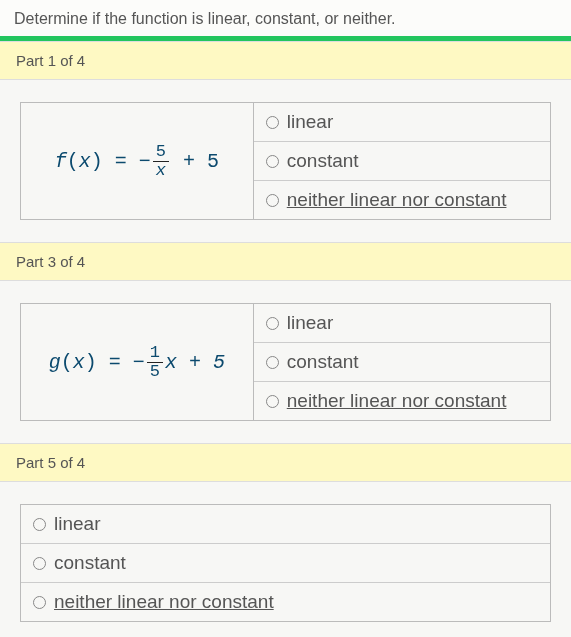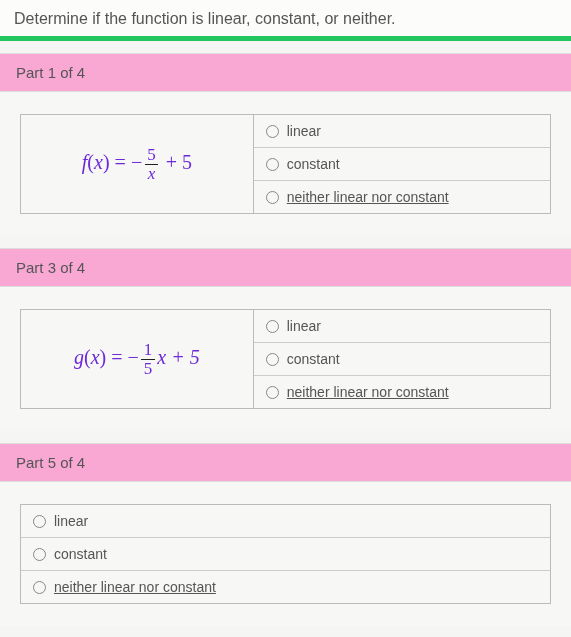--- a/index.html
+++ b/index.html
@@ -16,60 +16,60 @@
       color: #444;
     }
     .instruction {
       padding: 10px 14px 8px;
       font-size: 16px;
       color: #555;
       background: #fcfcfa;
       border-bottom: 5px solid #22c55e;
     }
     .part-header {
-      background: #f9a8d4;
+      background: #fef9c3;
       padding: 10px 16px;
       font-size: 15px;
       color: #555;
       border-top: 1px solid #ddd;
       border-bottom: 1px solid #ddd;
-      margin-top: 12px;
+      margin-top: 0;
     }
     .part-body {
       padding: 22px 20px;
       background: #f7f7f5;
     }
     .question-box {
       border: 1px solid #bbb;
       display: flex;
       background: #f7f7f5;
     }
     .formula-cell {
       flex: 0 0 44%;
       border-right: 1px solid #bbb;
       display: flex;
       align-items: center;
       justify-content: center;
       padding: 18px 10px;
-      font-family: Liberation Serif, serif;
+      font-family: Liberation Mono, monospace;
       font-size: 20px;
-      color: #6d28d9;
+      color: #0c4a6e;
       font-style: italic;
     }
     .options-cell {
       flex: 1;
       display: flex;
       flex-direction: column;
     }
     .option-row {
       display: flex;
       align-items: center;
       padding: 8px 12px;
       border-bottom: 1px solid #ccc;
-      font-size: 14px;
+      font-size: 19px;
       color: #555;
       gap: 8px;
       cursor: pointer;
     }
     .option-row:last-child {
       border-bottom: none;
       text-decoration: underline;
     }
     .radio {
       width: 13px;

